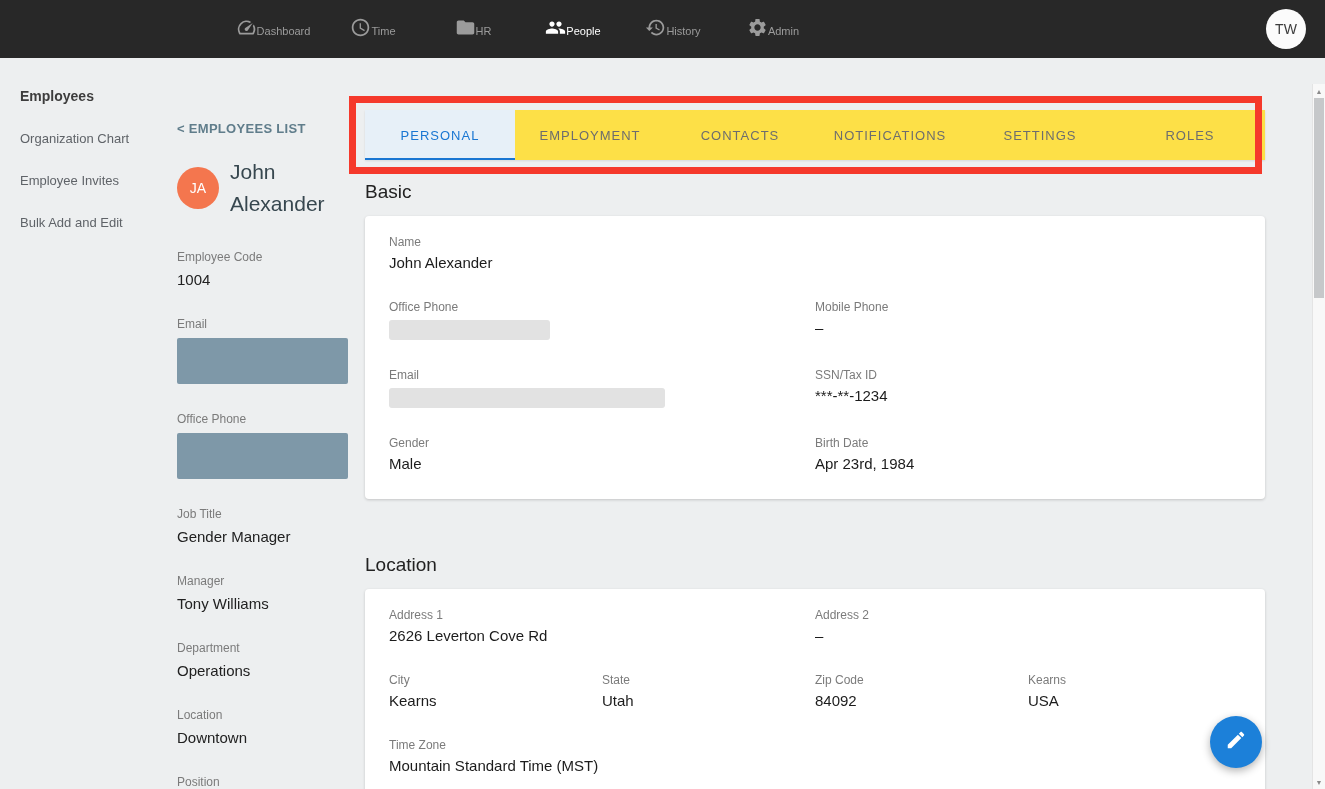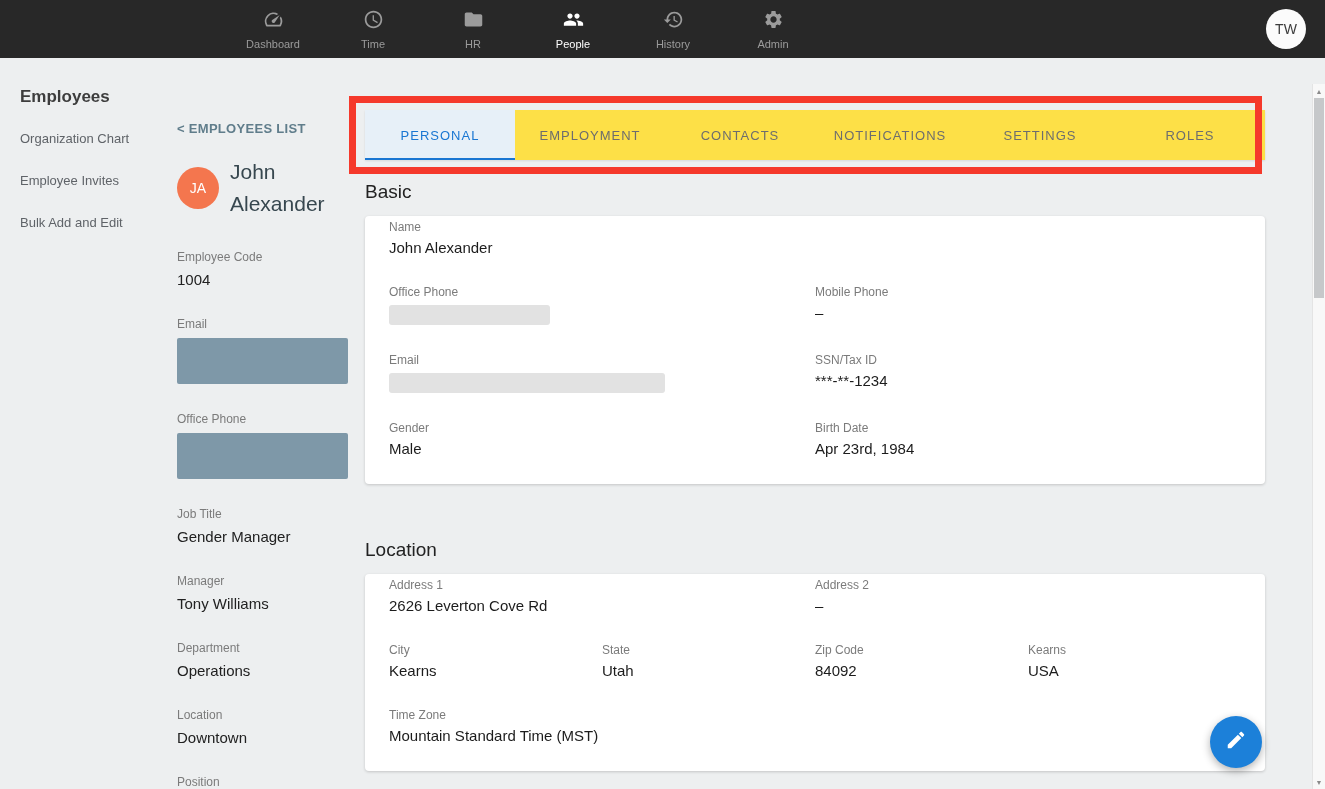--- a/index.html
+++ b/index.html
@@ -10,32 +10,32 @@
     --redaction:#7e98a8;
     --page-bg:#edeff0;
   }
   *{box-sizing:border-box;margin:0;padding:0;}
   html,body{width:1325px;height:789px;overflow:hidden;}
   body{font-family:"Liberation Sans","DejaVu Sans",sans-serif;background:var(--page-bg);}
 
   
   .topnav{position:relative;height:58px;background:var(--nav-bg);}
   .nav-items{position:absolute;left:223px;top:0;height:58px;display:flex;}
-  .nav-item{width:100px;display:flex;flex-direction:column;align-items:center;justify-content:center;color:#9b9b9b;cursor:pointer;}
+  .nav-item{width:100px;display:flex;align-items:center;justify-content:center;color:#9b9b9b;cursor:pointer;}
   .nav-item svg{width:21px;height:21px;fill:currentColor;}
   .nav-label{font-size:11px;margin-top:4px;}
   .nav-item.active{color:#ffffff;}
   .user-avatar{position:absolute;right:19px;top:9px;width:40px;height:40px;border-radius:50%;background:#fbfbfb;color:#3c3c3c;font-size:14px;display:flex;align-items:center;justify-content:center;cursor:pointer;}
 
   
   .page{position:relative;height:731px;}
 
   
   .sidebar{position:absolute;left:0;top:0;width:170px;padding:30px 0 0 20px;}
-  .sidebar-heading{font-size:17px;font-weight:700;color:#3d3d3d;line-height:17px;cursor:pointer;}
+  .sidebar-heading{font-size:14px;font-weight:700;color:#3d3d3d;line-height:17px;cursor:pointer;}
   .sidebar-item{margin-top:25px;font-size:13px;color:#5f6368;line-height:17px;cursor:pointer;}
 
   
   .employee-panel{position:absolute;left:177px;top:0;width:171px;}
   .back-link{margin-top:63px;font-size:13px;font-weight:700;letter-spacing:.3px;color:#607d8b;cursor:pointer;}
   .profile{display:flex;align-items:center;margin-top:20px;}
   .profile-avatar{width:42px;height:42px;border-radius:50%;background:var(--avatar-orange);color:#fff;font-size:14px;font-weight:500;display:flex;align-items:center;justify-content:center;flex-shrink:0;}
   .profile-name{margin-left:11px;font-size:21px;color:#37474f;line-height:32px;}
   .panel-field{margin-top:28px;}
   .panel-field.first{margin-top:30px;}
@@ -43,21 +43,21 @@
   .p-value{margin-top:6px;font-size:15px;color:#212121;line-height:19px;}
   .panel-redaction{margin-top:7px;height:46px;border-radius:2px;background:var(--redaction);}
 
   
   .content{position:absolute;left:365px;top:0;width:900px;}
   .tabbar{margin-top:52px;height:50px;background:#fde047;display:flex;box-shadow:0 1px 2px rgba(0,0,0,.1);}
   .tab{flex:1;display:flex;align-items:center;justify-content:center;font-size:13px;font-weight:500;letter-spacing:1px;color:#6d6d6d;cursor:pointer;white-space:nowrap;}
   .tab.active{color:var(--accent);background:#e7f0f8;box-shadow:inset 0 -2px 0 var(--accent);}
   .section-title{margin:20px 0 12px;font-size:19px;font-weight:500;color:#222;line-height:24px;}
   .section-title.location{margin-top:54px;}
-  .card{background:#fff;border-radius:4px;box-shadow:0 1px 3px rgba(0,0,0,.18);padding:4px 24px 26px;}
+  .card{background:#fff;border-radius:4px;box-shadow:0 1px 3px rgba(0,0,0,.18);padding:19px 24px 26px;}
   .row{display:grid;grid-template-columns:1fr 1fr;margin-bottom:28px;}
   .row.cols-4{grid-template-columns:1fr 1fr 1fr 1fr;}
   .row:last-child{margin-bottom:0;}
   .f-label{font-size:12px;color:#7b7b7b;line-height:14px;}
   .f-value{margin-top:4px;font-size:15px;color:#1c1c1c;line-height:19px;}
   .input-redacted{margin-top:6px;height:20px;border-radius:3px;background:#e2e2e2;}
   .w-office{width:161px;}
   .w-email{width:276px;}
 
   

